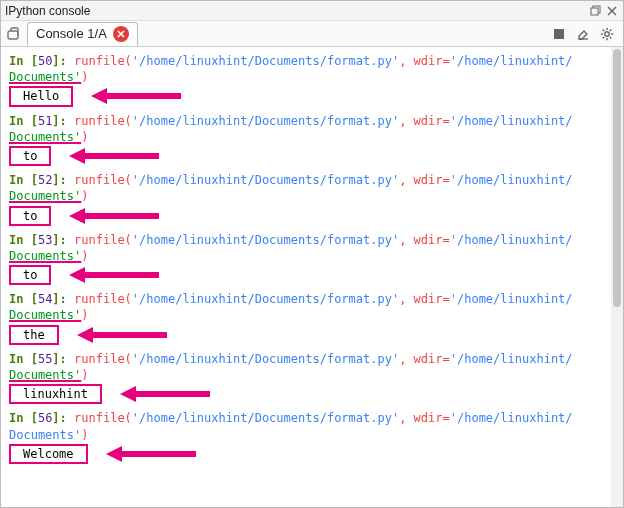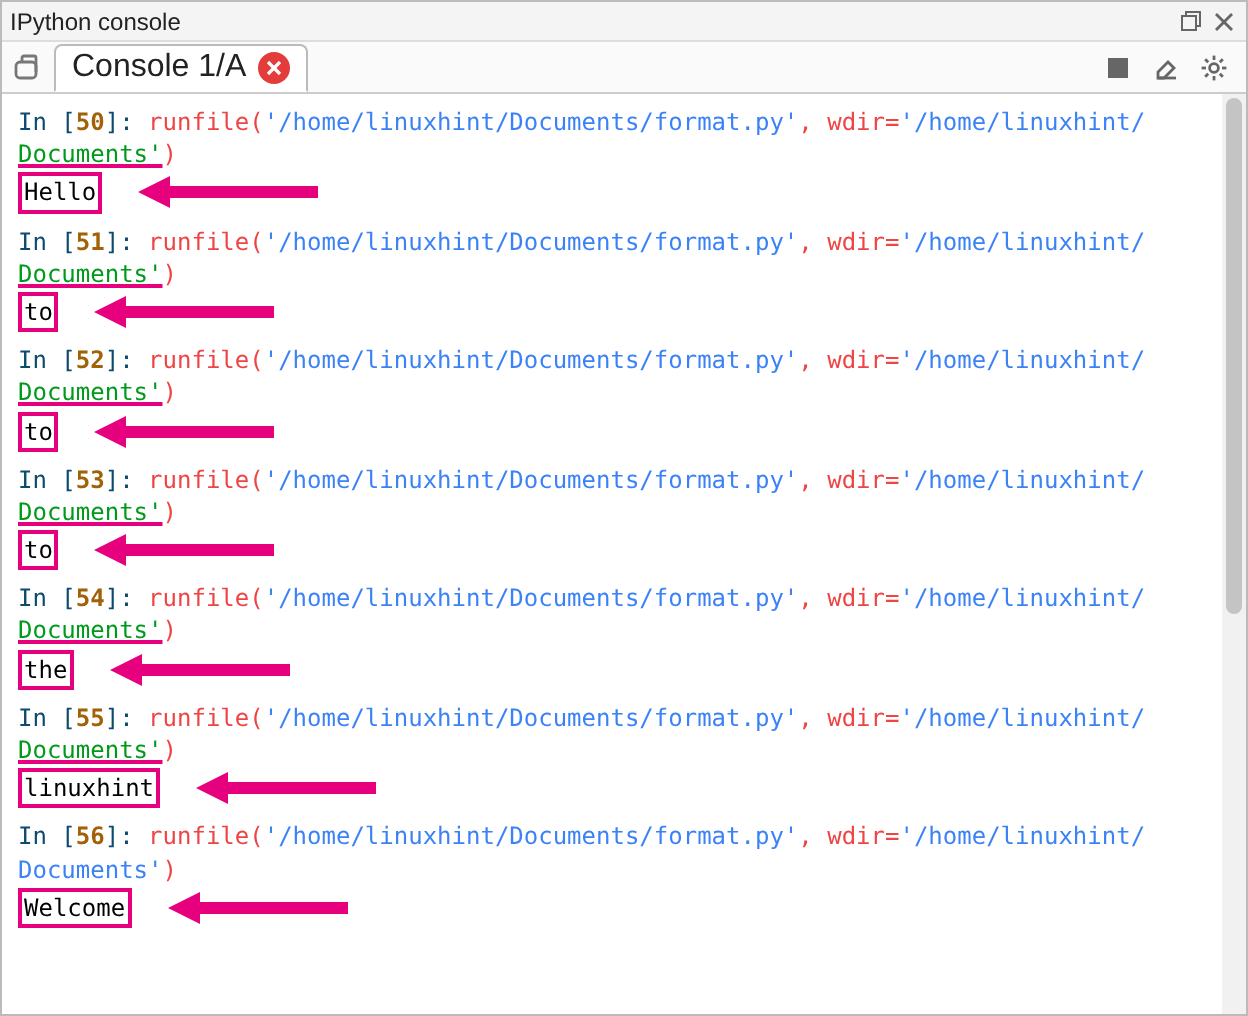--- a/index.html
+++ b/index.html
@@ -59,21 +59,21 @@
     display: flex;
     align-items: center;
     gap: 6px;
     background: #fff;
     border: 1px solid #bbb;
     border-bottom: 1px solid #fff;
     border-top-left-radius: 4px;
     border-top-right-radius: 4px;
     padding: 2px 8px;
     height: 24px;
-    font-size: 16px;
+    font-size: 13px;
     color: #222;
     justify-content: space-between;
   }
   .tab .close {
     width: 16px; height: 16px;
     background: #e43b3b;
     border-radius: 50%;
     display: flex; align-items: center; justify-content: center;
     color: #fff;
     font-size: 10px;
@@ -108,34 +108,34 @@
   }
   .scrollbar .thumb {
     position: absolute;
     left: 2px; right: 2px;
     top: 2px;
     height: 56%;
     background: #c4c4c4;
     border-radius: 4px;
   }
   .entry { margin-bottom: 2px; position: relative; }
-  .in-label { color: #0c4a6e; font-weight: normal; margin-top: 24px; }
-  .num { color: #a16207; font-weight: bold; }
+  .in-label { color: #4d7c0f; font-weight: bold; margin-top: 24px; }
+  .num { color: #4c1d95; font-weight: normal; }
   .plain { color: #ef4444; }
   .str { color: #3b82f6; }
   .output-row {
     display: flex;
     align-items: center;
     gap: 18px;
     margin-top: 1px;
     margin-bottom: 6px;
   }
   .boxed {
     border: 2px solid #e6007e;
-    padding: 0 1px;
+    padding: 0 12px;
     color: #000;
     background: #fff;
     font-family: inherit;
   }
   .arrow {
     width: 90px; height: 16px;
     position: relative;
   }
   .arrow .shaft {
     position: absolute;

